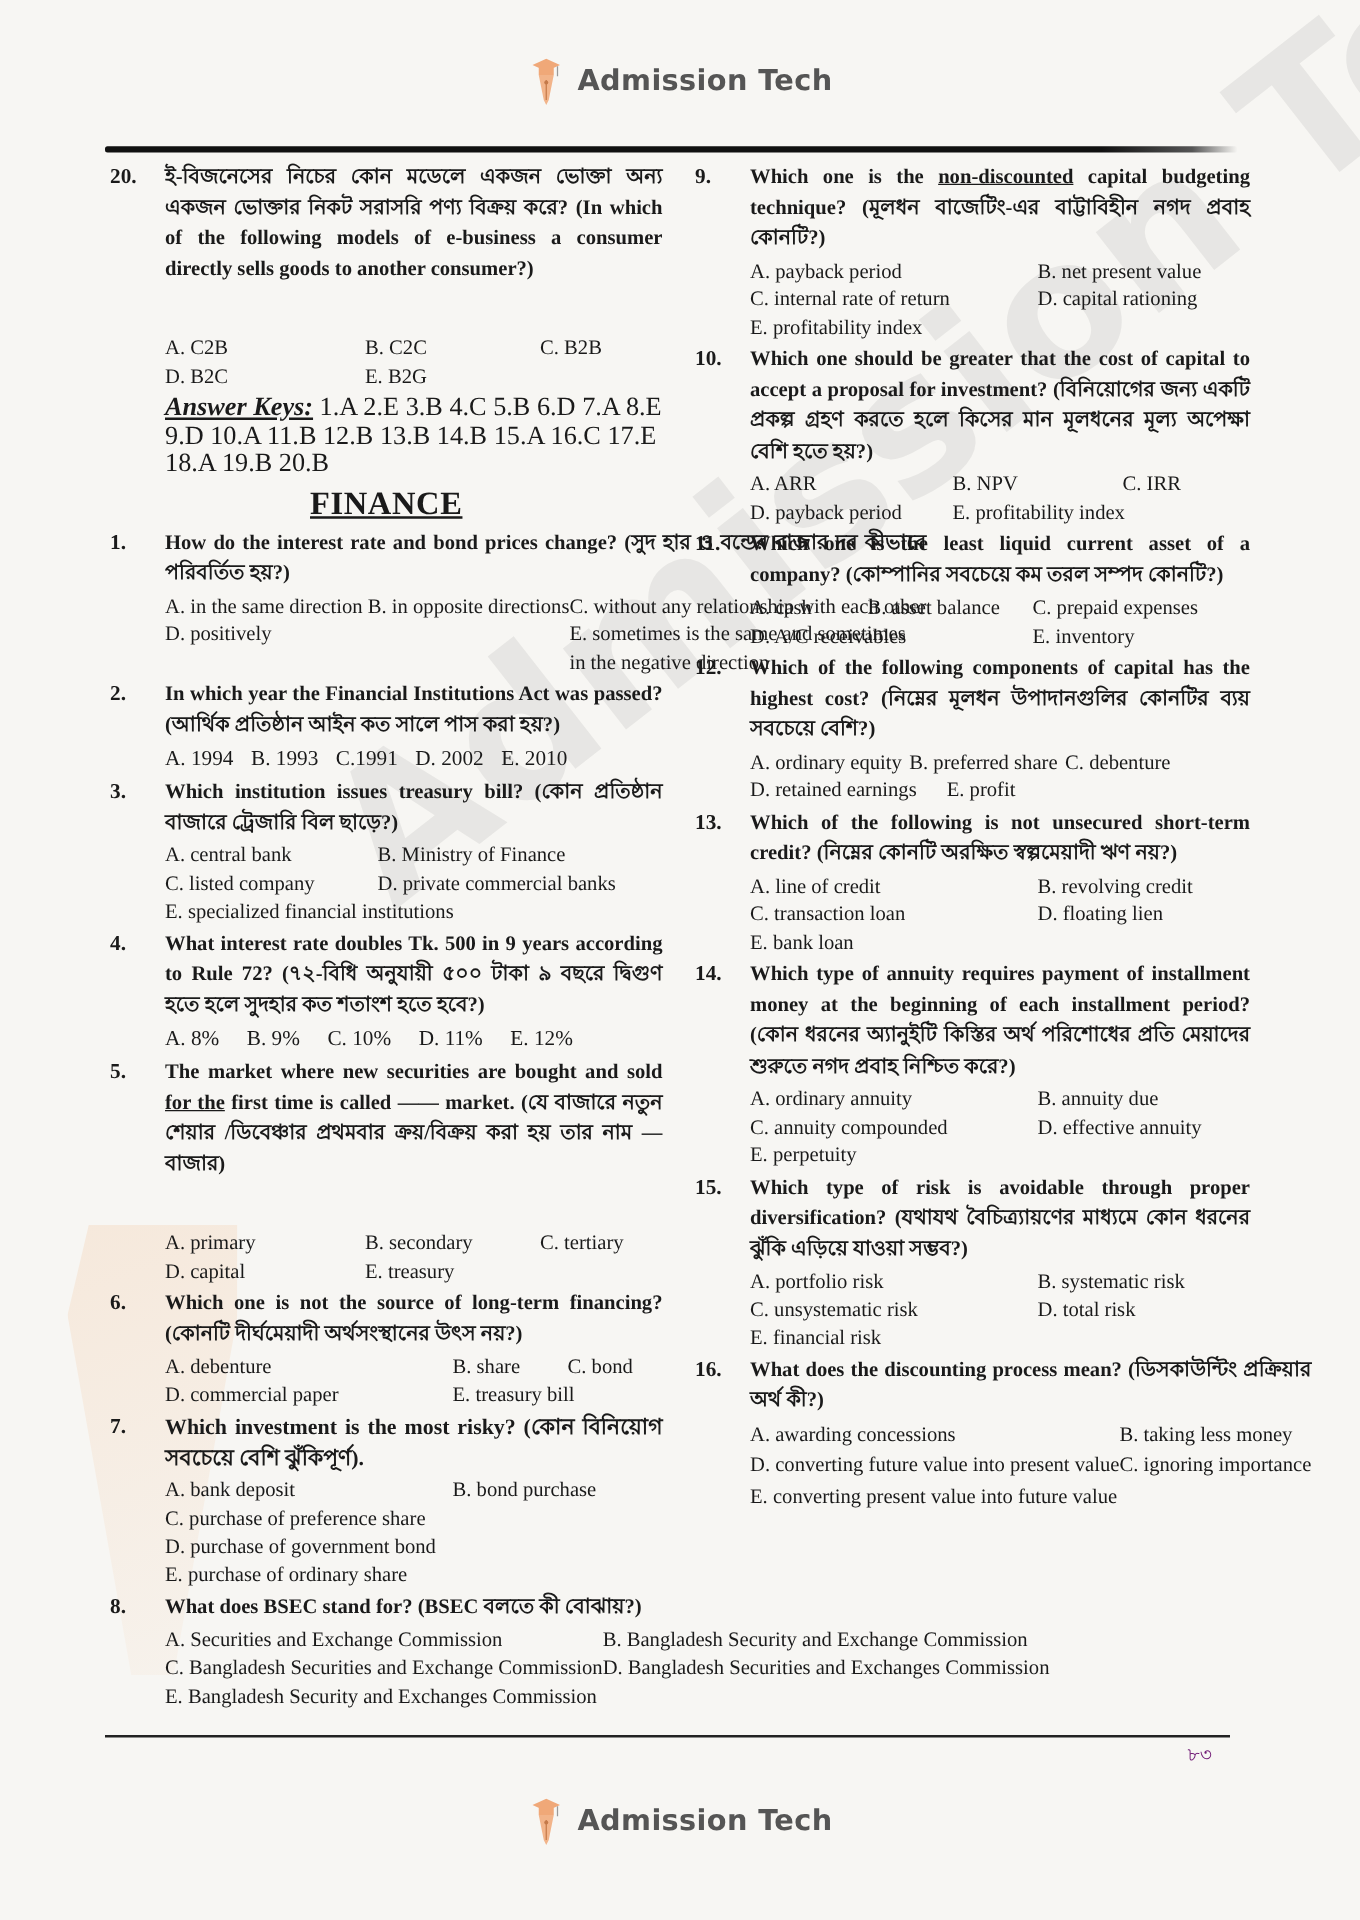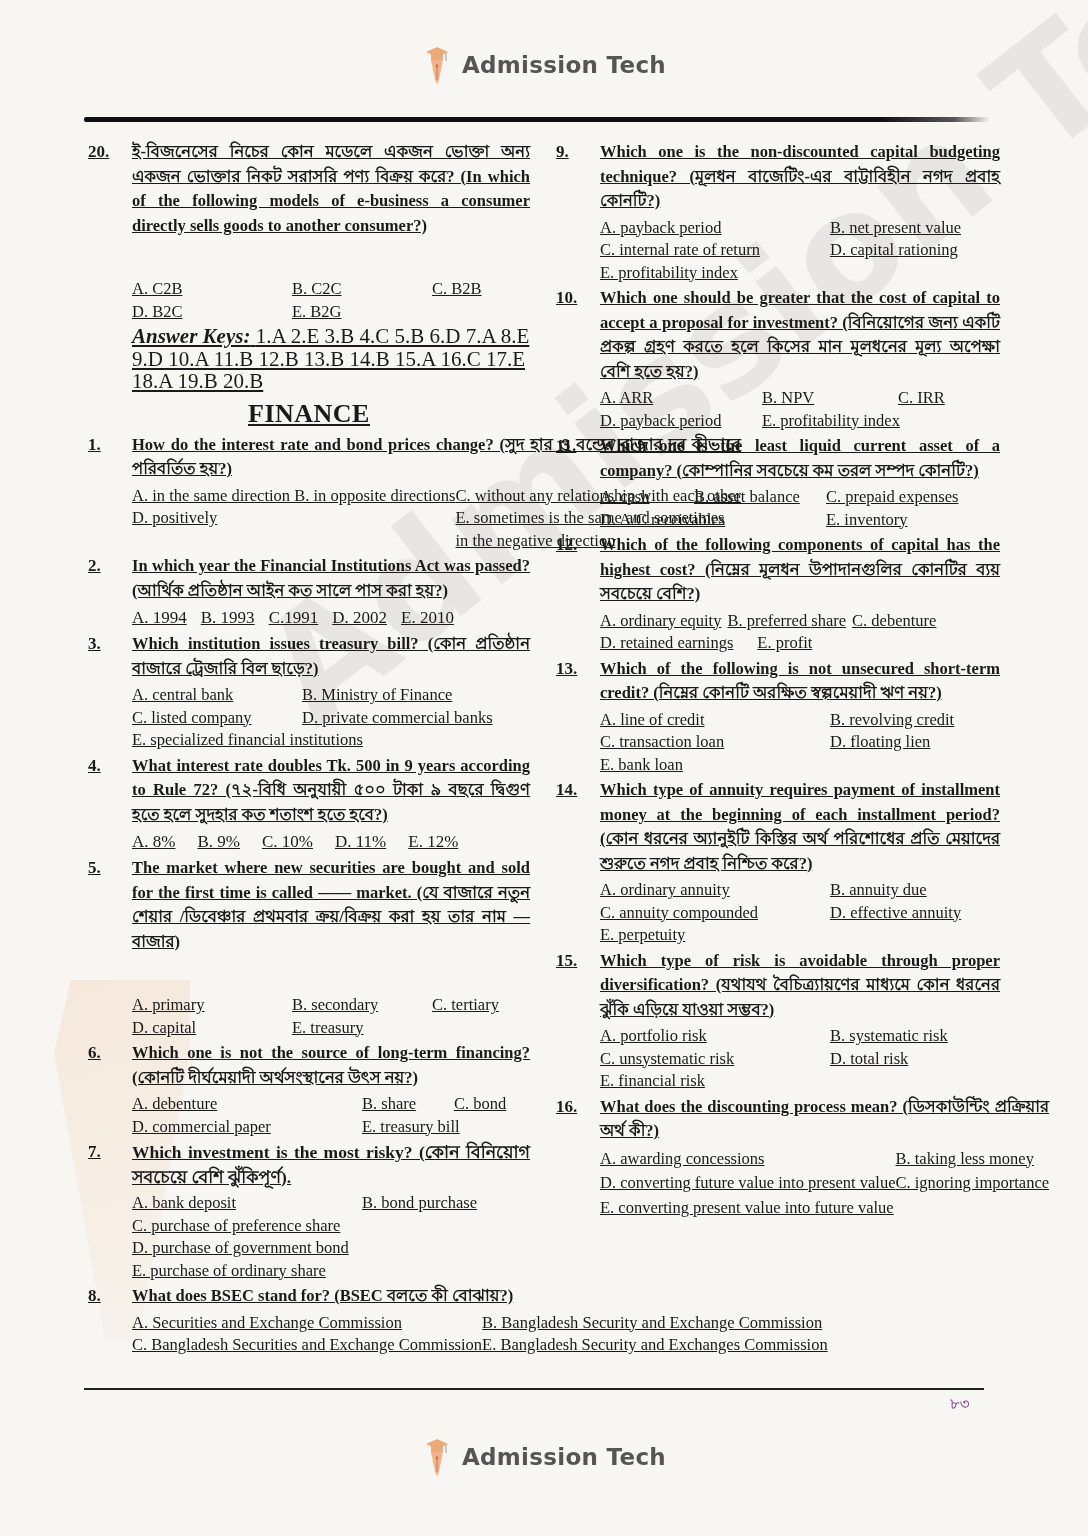--- a/index.html
+++ b/index.html
@@ -23,21 +23,21 @@
     position:absolute; left:84px; top:117px; width:906px; height:5px;
     background:linear-gradient(to right,#111 0%,#111 88%,#555 96%,rgba(0,0,0,0) 100%);
     border-radius:2px;
   }
   .rule-bottom {
     position:absolute; left:84px; top:1388px; width:900px; height:2px; background:#222;
   }
   .page-num {
     position:absolute; left:950px; top:1392px; font-family:"DejaVu Sans",sans-serif; font-size:15px; color:#701a75;
   }
-  .col { position:absolute; top:140px;text-decoration:underline; }
+  .col { position:absolute; top:129px; }
   .col.left { left:88px; width:442px; }
   .col.right { left:556px; width:444px; }
   .q { display:flex; margin-bottom:2px; }
   .qn { flex:0 0 44px; font-weight:bold; font-size:17px; line-height:24px; }
   .qb { flex:1; }
   .qt { font-weight:bold; font-size:16.5px; line-height:24.5px; text-align:justify; }
   .opts { display:grid; font-size:16.5px; line-height:22.5px; margin-top:3px; }
   .opts span { white-space:nowrap; }
   .g3 { grid-template-columns: 160px 140px 1fr; margin-top: 40px; }
   .g1 { grid-template-columns: 1fr 1fr; }
@@ -200,20 +200,21 @@
   </div>
 
   <div class="q">
     <div class="qn">8.</div>
     <div class="qb">
       <div class="qt">What does BSEC stand for? (BSEC বলতে কী বোঝায়?)</div>
       <div class="opts g1">
         <span>A. Securities and Exchange Commission</span>
         <span>B. Bangladesh Security and Exchange Commission</span>
         <span>C. Bangladesh Securities and Exchange Commission</span>
+        <span>D. Bangladesh Securities and Exchanges Commission</span>
         <span>E. Bangladesh Security and Exchanges Commission</span>
       </div>
     </div>
   </div>
 </div>
 
 <div class="col right">
 
   <div class="q">
     <div class="qn">9.</div>

